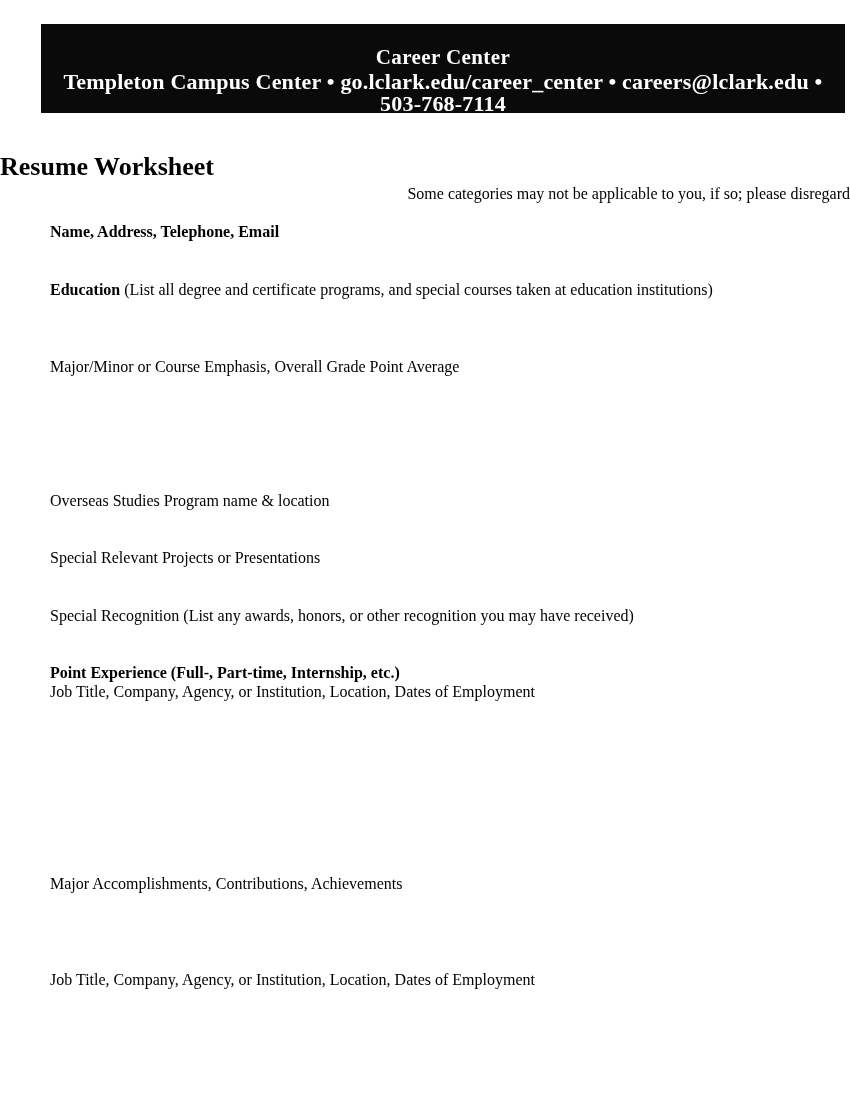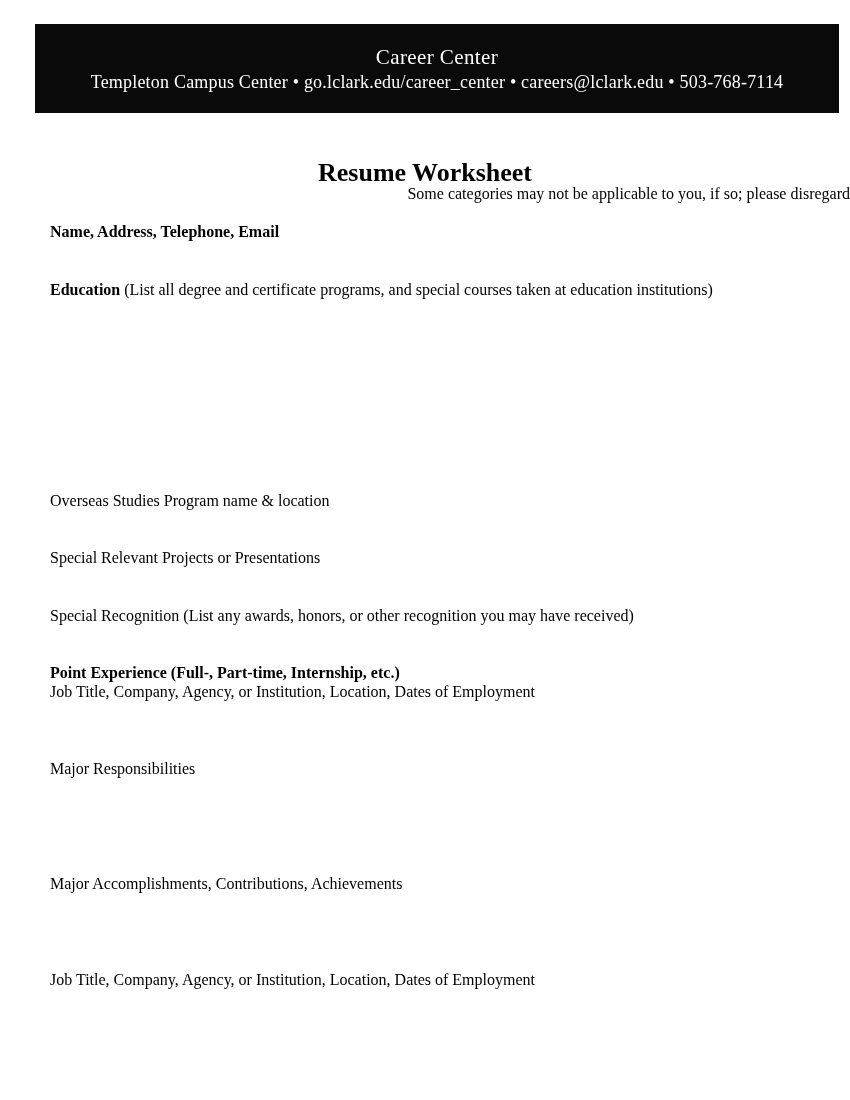--- a/index.html
+++ b/index.html
@@ -11,53 +11,54 @@
     position: relative;
     width: 850px;
     height: 1100px;
     background: var(--page-bg, #ffffff);
     font-family: "Liberation Serif", serif;
     color: var(--body-text, #000000);
     overflow: hidden;
   }
   .banner {
     position: absolute;
-    left: 35px;
+    left: 41px;
     top: 24px;
     width: 804px;
     height: 89px;
     background: var(--banner-bg, #0a0a0a);
     color: var(--banner-text, #ffffff);
     text-align: center;
+    font-weight: bold;
   }
   .banner-title {
     position: absolute;
     top: 21px;
     left: 0;
     right: 0;
     font-size: 21px;
     line-height: 24px;
     letter-spacing: 0.4px;
   }
   .banner-subtitle {
     position: absolute;
     top: 47px;
     left: 0;
     right: 0;
-    font-size: 18px;
+    font-size: 22px;
     line-height: 22px;
     letter-spacing: 0.2px;
   }
   .doc-title {
     position: absolute;
     top: 152px;
     left: 0;
     right: 0;
-    margin: 6px;
-    text-align: center;
+    margin: 0;
+    text-align: left;
     font-size: 26px;
     line-height: 30px;
     font-weight: bold;
   }
   .doc-subtitle {
     position: absolute;
     top: 184px;
     left: 0;
     right: 0;
     text-align: right;
@@ -86,31 +87,31 @@
 
   <h1 class="doc-title">Resume Worksheet</h1>
 
   <div class="doc-subtitle">Some categories may not be applicable to you, if so; please disregard</div>
 
   <div class="line bold" style="top:222px">Name, Address, Telephone, Email</div>
 
   <div class="line" style="top:280px"><span class="bold">Education</span><span> (List all degree and certificate programs, and special courses taken at education institutions)</span></div>
 
 
+  <div class="line" style="top:357px">Major/Minor or Course Emphasis, Overall Grade Point Average</div>
 
 
   <div class="line" style="top:491px">Overseas Studies Program name &amp; location</div>
 
   <div class="line" style="top:548px">Special Relevant Projects or Presentations</div>
 
   <div class="line" style="top:606px">Special Recognition (List any awards, honors, or other recognition you may have received)</div>
 
   <div class="line bold" style="top:663px">Point Experience (Full-, Part-time, Internship, etc.)</div>
 
   <div class="line" style="top:682px">Job Title, Company, Agency, or Institution, Location, Dates of Employment</div>
 
-  <div class="line" style="top:759px">Major Responsibilities</div>
 
   <div class="line" style="top:874px">Major Accomplishments, Contributions, Achievements</div>
 
   <div class="line" style="top:970px">Job Title, Company, Agency, or Institution, Location, Dates of Employment</div>
 
 </div>
 
 </body></html>

